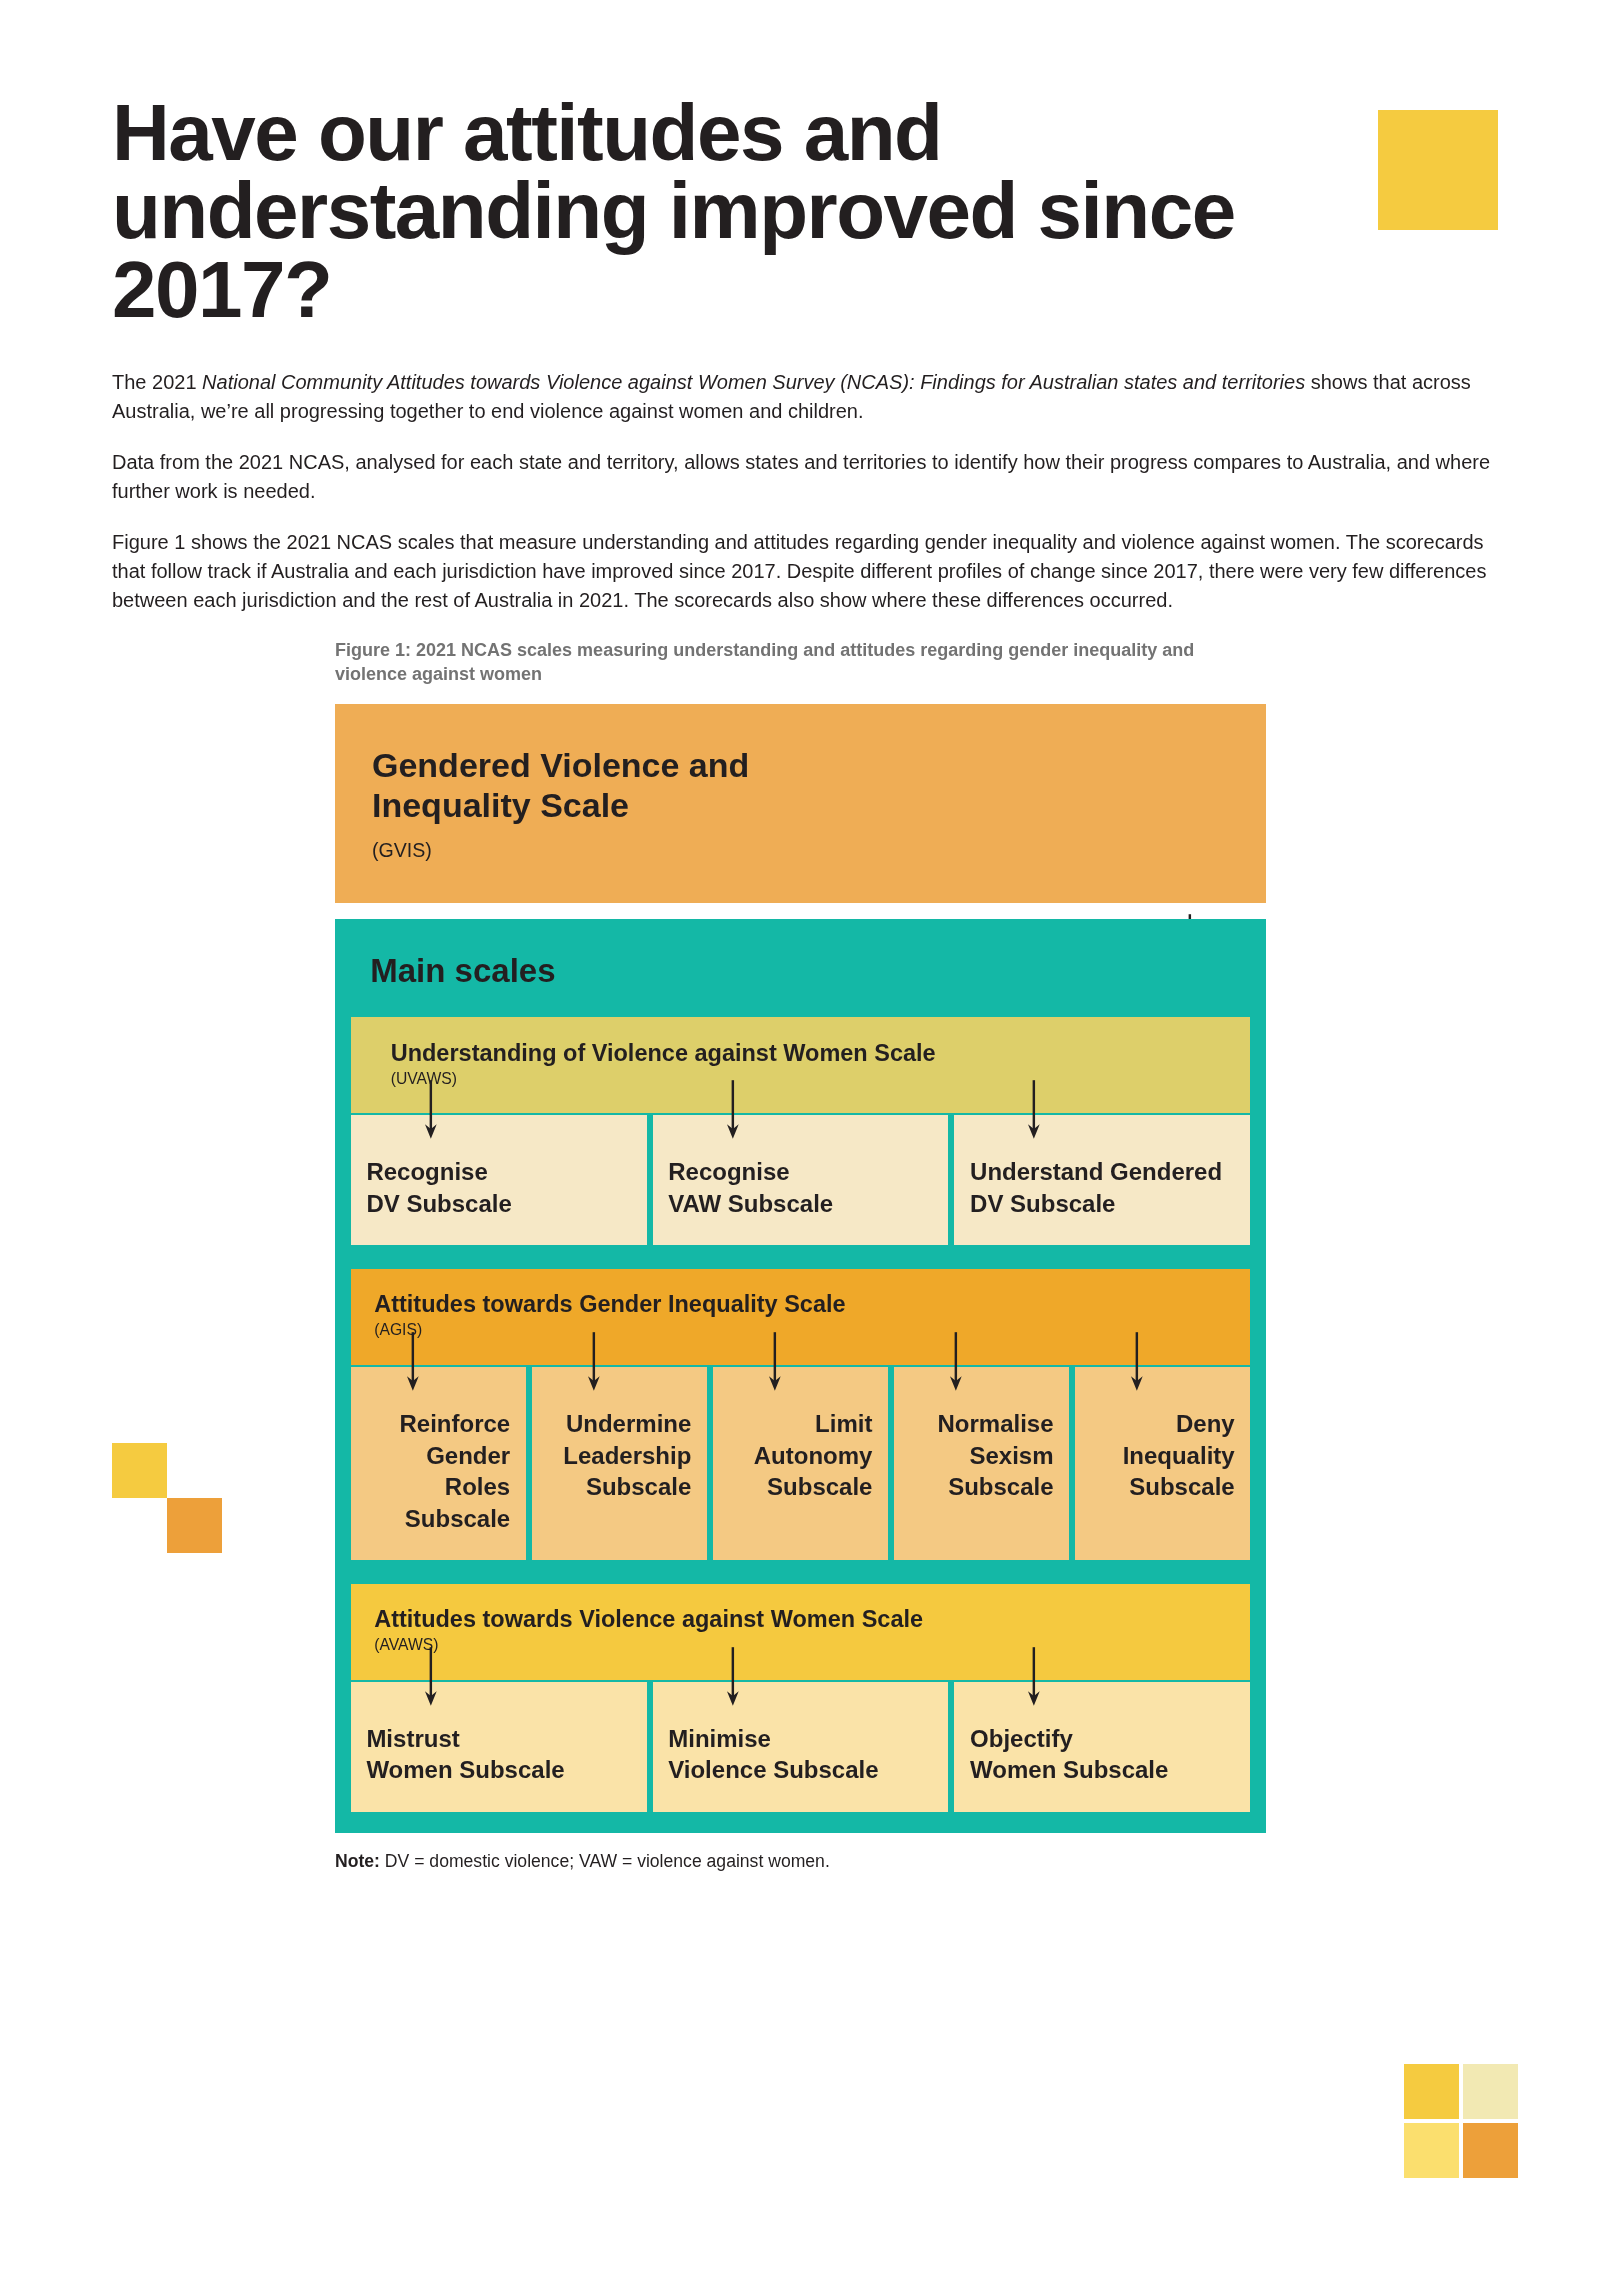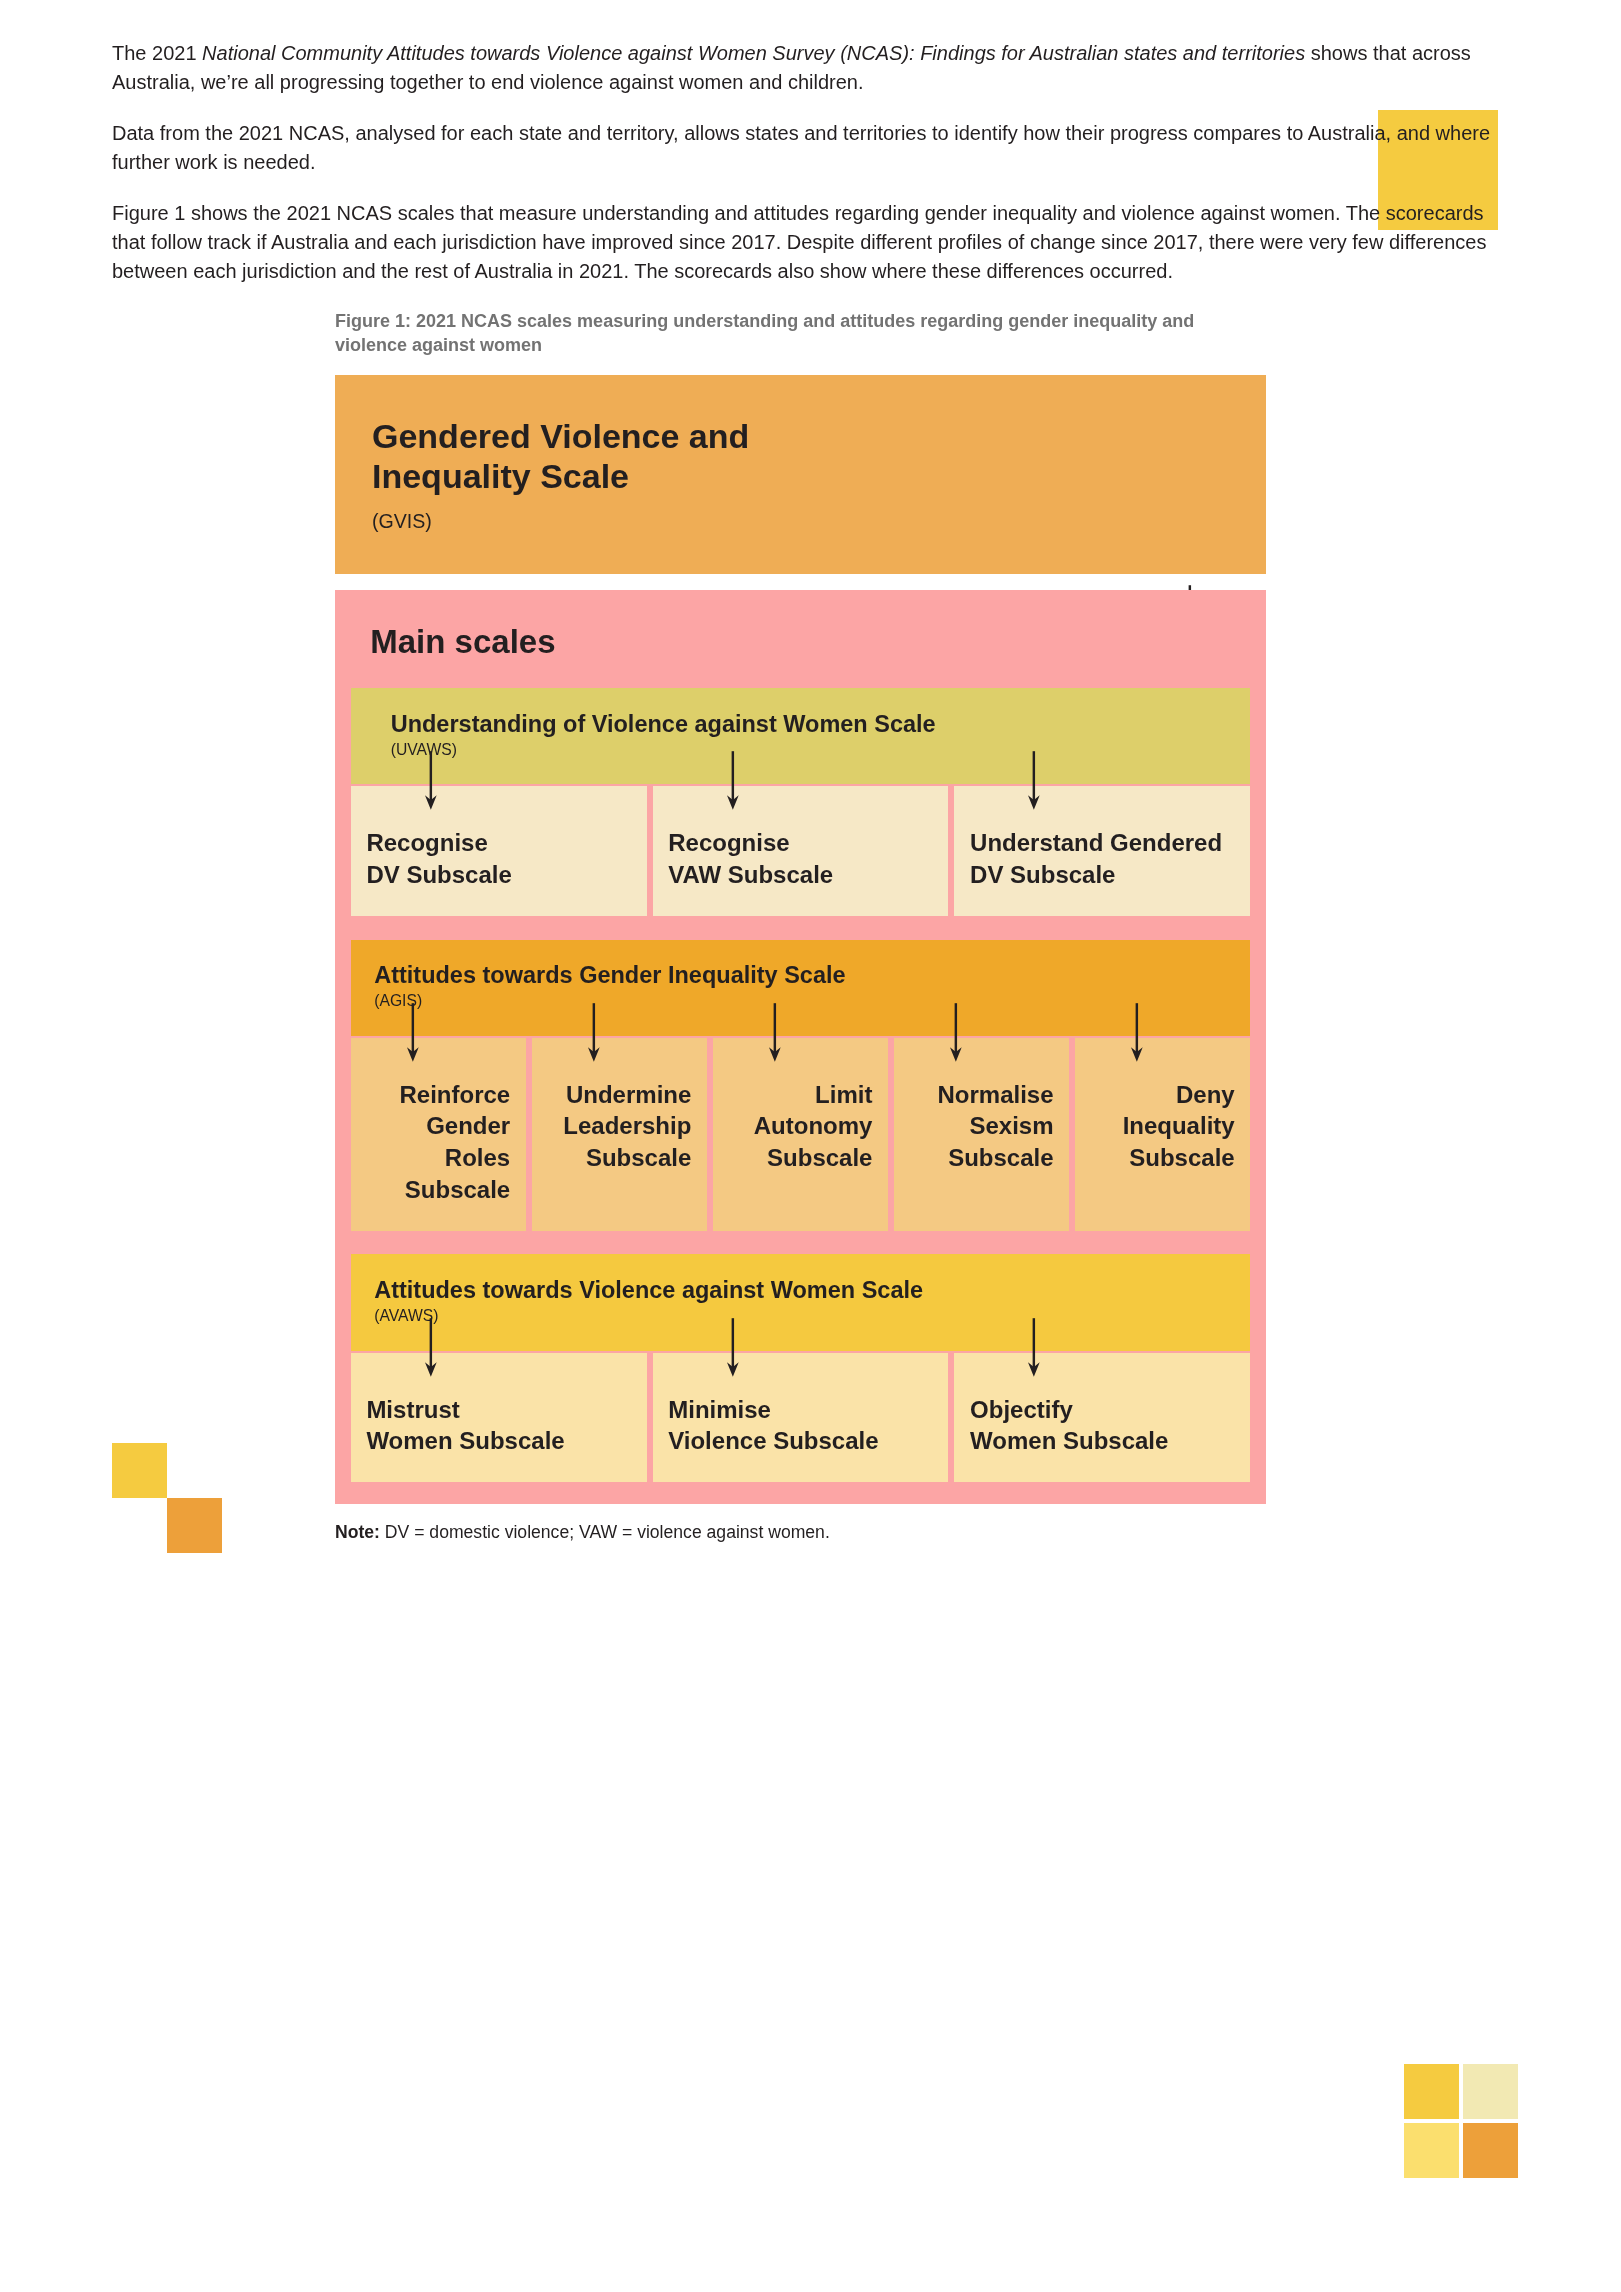--- a/index.html
+++ b/index.html
@@ -64,21 +64,21 @@
   }
   .gvis-acr { font-size:19.6px; color:#231f20; }
 
   
   .long-arrow {
     position:absolute; left:847px; top:210px;
     width:15.7px; height:73px;
   }
 
   .mainscales {
-    background:#fca5a5;
+    background:#14b8a6;
     margin-top:15.7px;
     padding:33px 15.7px 21.6px 15.7px;
     box-sizing:border-box;
     position:relative;
   }
   .mainscales-title {
     font-size:33px; font-weight:700; color:#231f20;
     margin:0 0 27.4px 19.6px;
   }
 
@@ -138,20 +138,21 @@
 <div class="deco" id="deco-left-orange" style="background:#eda03a"></div>
 <div id="deco-grid">
   <div style="background:#f5cb40"></div>
   <div style="background:#f2e9b3"></div>
   <div style="background:#fbdf6e"></div>
   <div style="background:#eda03a"></div>
 </div>
 
 <div class="page">
 
+  <h1 class="title">Have our attitudes and understanding improved since 2017?</h1>
 
   <p class="body first">
     <span>The 2021 </span><i>National Community Attitudes towards Violence against Women Survey (NCAS): Findings for Australian states and territories</i><span> shows that across Australia, we’re all progressing together to end violence against women and children.</span>
   </p>
 
   <p class="body">Data from the 2021 NCAS, analysed for each state and territory, allows states and territories to identify how their progress compares to Australia, and where further work is needed.</p>
 
   <p class="body">Figure 1 shows the 2021 NCAS scales that measure understanding and attitudes regarding gender inequality and violence against women. The scorecards that follow track if Australia and each jurisdiction have improved since 2017. Despite different profiles of change since 2017, there were very few differences between each jurisdiction and the rest of Australia in 2021. The scorecards also show where these differences occurred.</p>
 
   <div class="figure">

